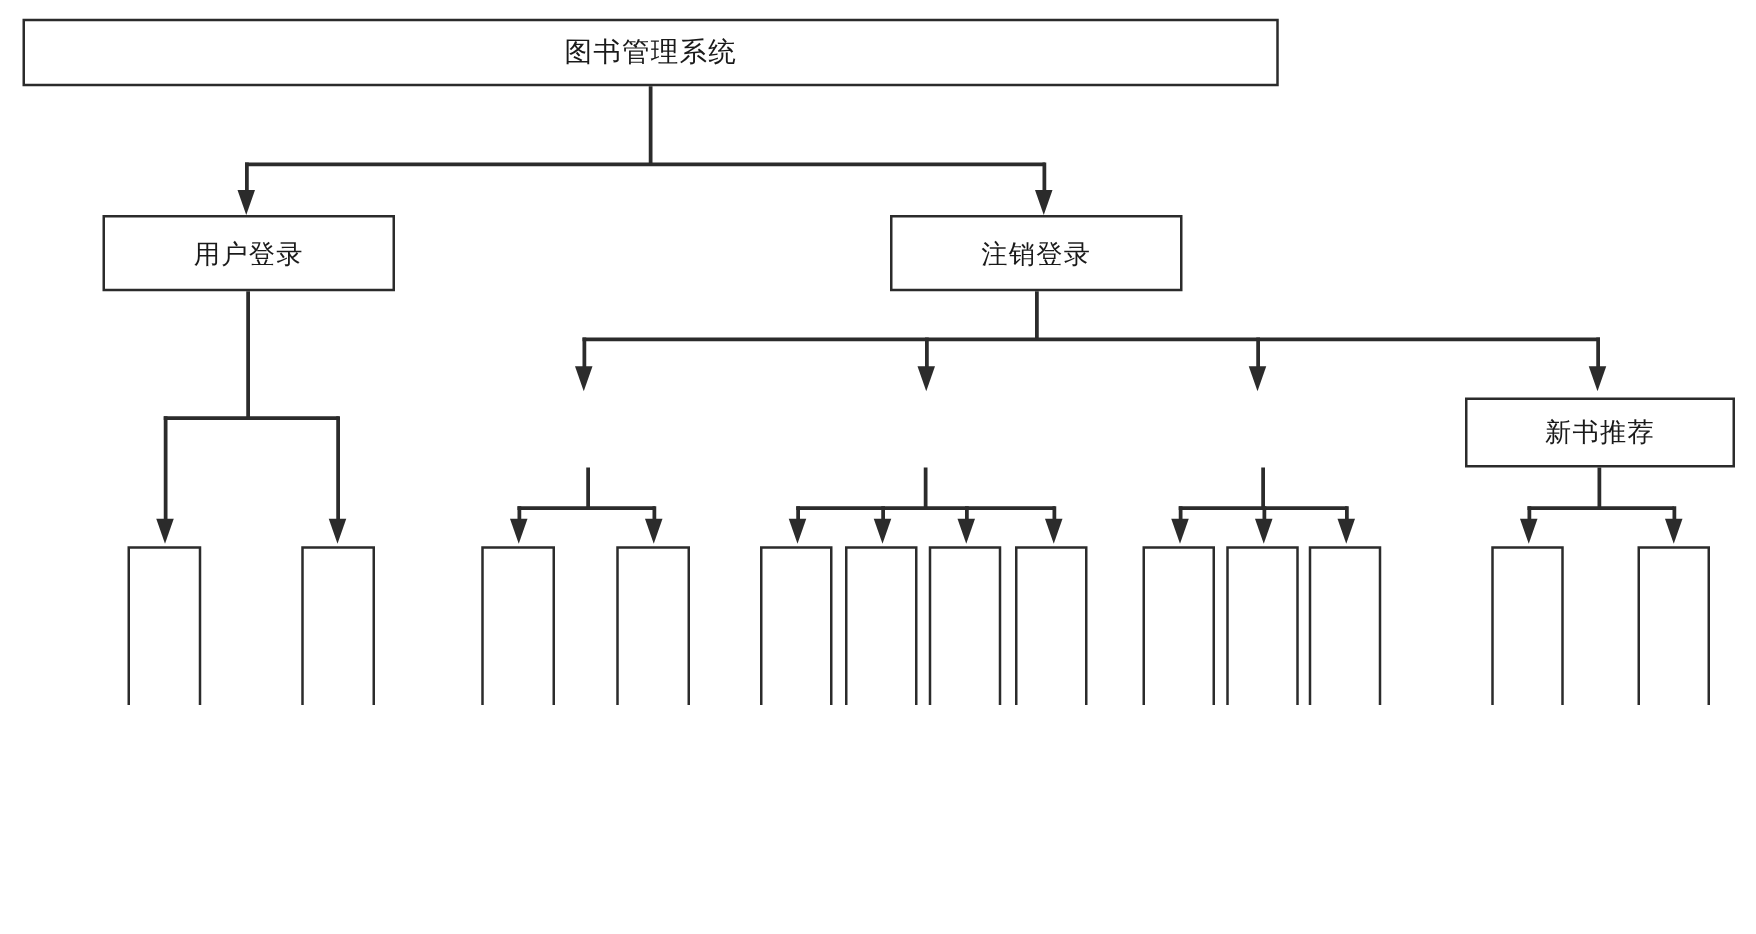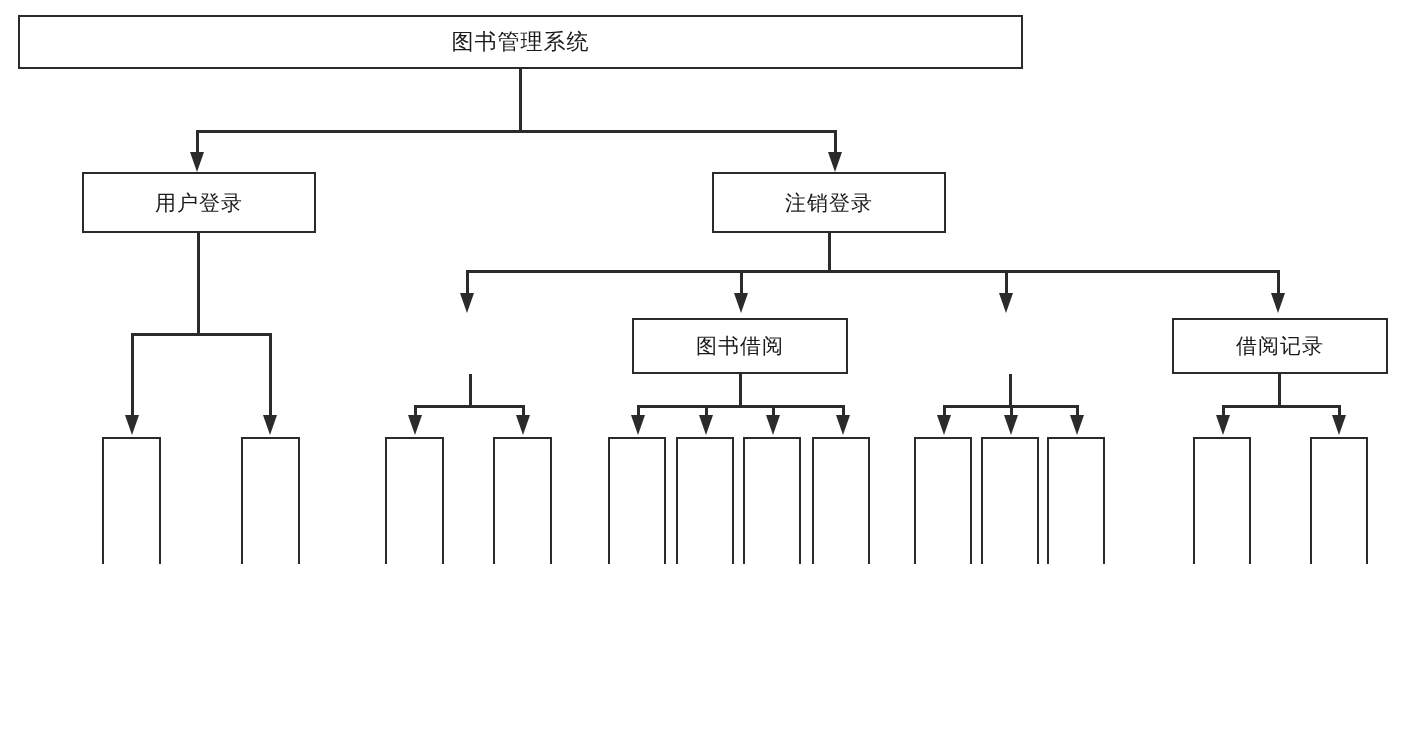--- a/index.html
+++ b/index.html
@@ -120,25 +120,22 @@
   <div class="hline" style="left:466px; top:270px; width:814px;"></div>
   <div class="vline" style="left:466px; top:270px; height:25px;"></div>
   <div class="arrow" style="left:460px; top:293px;"></div>
   <div class="vline" style="left:740px; top:270px; height:25px;"></div>
   <div class="arrow" style="left:734px; top:293px;"></div>
   <div class="vline" style="left:1005px; top:270px; height:25px;"></div>
   <div class="arrow" style="left:999px; top:293px;"></div>
   <div class="vline" style="left:1277px; top:270px; height:25px;"></div>
   <div class="arrow" style="left:1271px; top:293px;"></div>
 
-  <div class="node level3" style="left:632px; top:318px; width:216px; height:56px;">
-    <span>图书借阅</span>
-  </div>
   <div class="node level3" style="left:1172px; top:318px; width:216px; height:56px;">
-    <span>借阅记录</span>
+    <span>新书推荐</span>
   </div>
 
   <div class="vline" style="left:469px; top:374px; height:33px;"></div>
   <div class="hline" style="left:414px; top:405px; width:110px;"></div>
   <div class="vline" style="left:414px; top:405px; height:12px;"></div>
   <div class="arrow" style="left:408px; top:415px;"></div>
   <div class="vline" style="left:522px; top:405px; height:12px;"></div>
   <div class="arrow" style="left:516px; top:415px;"></div>
 
   <div class="vline" style="left:739px; top:374px; height:33px;"></div>

